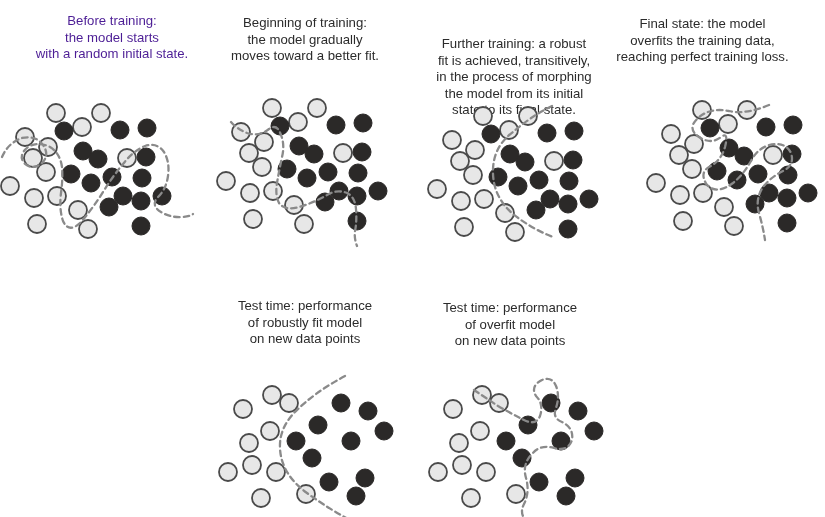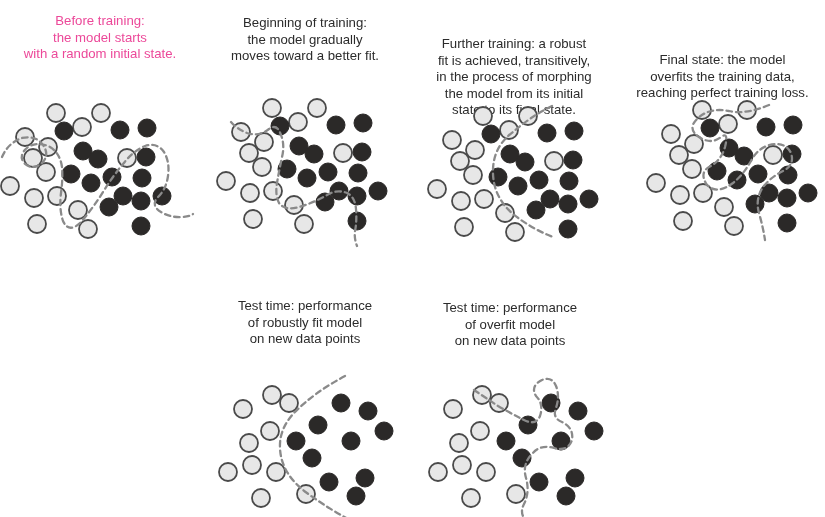--- a/index.html
+++ b/index.html
@@ -20,21 +20,21 @@
     white-space:pre-line;
   }
   .plot{position:absolute;display:block;overflow:visible;}
 </style>
 </head>
 <body>
 
 <div class="canvas">
 
   <figure class="panel">
-    <figcaption class="caption" style="left: 0px; top: 13px; width: 200px; color: #ec4899;">Before training:
+    <figcaption class="caption" style="left: 12px; top: 13px; width: 200px; color: #4c1d95;">Before training:
 the model starts
 with a random initial state.</figcaption>
     <svg class="plot" viewBox="0 0 200 160" style="left: 0px; top: 95px; width: 200px; height: 160px;">
         <circle cx="56" cy="18" r="9" fill="#e7e7e7" stroke="#4a4a4a" stroke-width="1.8"></circle>
         <circle cx="101" cy="18" r="9" fill="#e7e7e7" stroke="#4a4a4a" stroke-width="1.8"></circle>
         <circle cx="82" cy="32" r="9" fill="#e7e7e7" stroke="#4a4a4a" stroke-width="1.8"></circle>
         <circle cx="25" cy="42" r="9" fill="#e7e7e7" stroke="#4a4a4a" stroke-width="1.8"></circle>
         <circle cx="48" cy="52" r="9" fill="#e7e7e7" stroke="#4a4a4a" stroke-width="1.8"></circle>
         <circle cx="33" cy="63" r="9" fill="#e7e7e7" stroke="#4a4a4a" stroke-width="1.8"></circle>
         <circle cx="127" cy="63" r="9" fill="#e7e7e7" stroke="#4a4a4a" stroke-width="1.8"></circle>
@@ -136,21 +136,21 @@
         <circle cx="140" cy="104" r="9" fill="#2b2928" stroke="#2b2928" stroke-width="1"></circle>
         <circle cx="126" cy="115" r="9" fill="#2b2928" stroke="#2b2928" stroke-width="1"></circle>
         <circle cx="158" cy="109" r="9" fill="#2b2928" stroke="#2b2928" stroke-width="1"></circle>
         <circle cx="179" cy="104" r="9" fill="#2b2928" stroke="#2b2928" stroke-width="1"></circle>
         <circle cx="158" cy="134" r="9" fill="#2b2928" stroke="#2b2928" stroke-width="1"></circle>
         <path d="M 142,11 Q 120,22 103,37 Q 84,51 83,74 Q 82,101 103,119 Q 122,134 143,142" fill="none" stroke="#8a8a8a" stroke-width="2.3" stroke-dasharray="5.5 4" stroke-linecap="round"></path>
       </svg>
   </figure>
 
   <figure class="panel">
-    <figcaption class="caption" style="left: 620px; top: 16px; width: 205px; color: rgb(43, 43, 43); margin-top: 36px;">Final state: the model
+    <figcaption class="caption" style="left: 600px; top: 16px; width: 205px; color: rgb(43, 43, 43);">Final state: the model
 overfits the training data,
 reaching perfect training loss.</figcaption>
     <svg class="plot" viewBox="0 0 200 160" style="left: 625px; top: 95px; width: 200px; height: 160px;">
         <circle cx="77" cy="15" r="9" fill="#e7e7e7" stroke="#4a4a4a" stroke-width="1.8"></circle>
         <circle cx="122" cy="15" r="9" fill="#e7e7e7" stroke="#4a4a4a" stroke-width="1.8"></circle>
         <circle cx="103" cy="29" r="9" fill="#e7e7e7" stroke="#4a4a4a" stroke-width="1.8"></circle>
         <circle cx="46" cy="39" r="9" fill="#e7e7e7" stroke="#4a4a4a" stroke-width="1.8"></circle>
         <circle cx="69" cy="49" r="9" fill="#e7e7e7" stroke="#4a4a4a" stroke-width="1.8"></circle>
         <circle cx="54" cy="60" r="9" fill="#e7e7e7" stroke="#4a4a4a" stroke-width="1.8"></circle>
         <circle cx="148" cy="60" r="9" fill="#e7e7e7" stroke="#4a4a4a" stroke-width="1.8"></circle>

